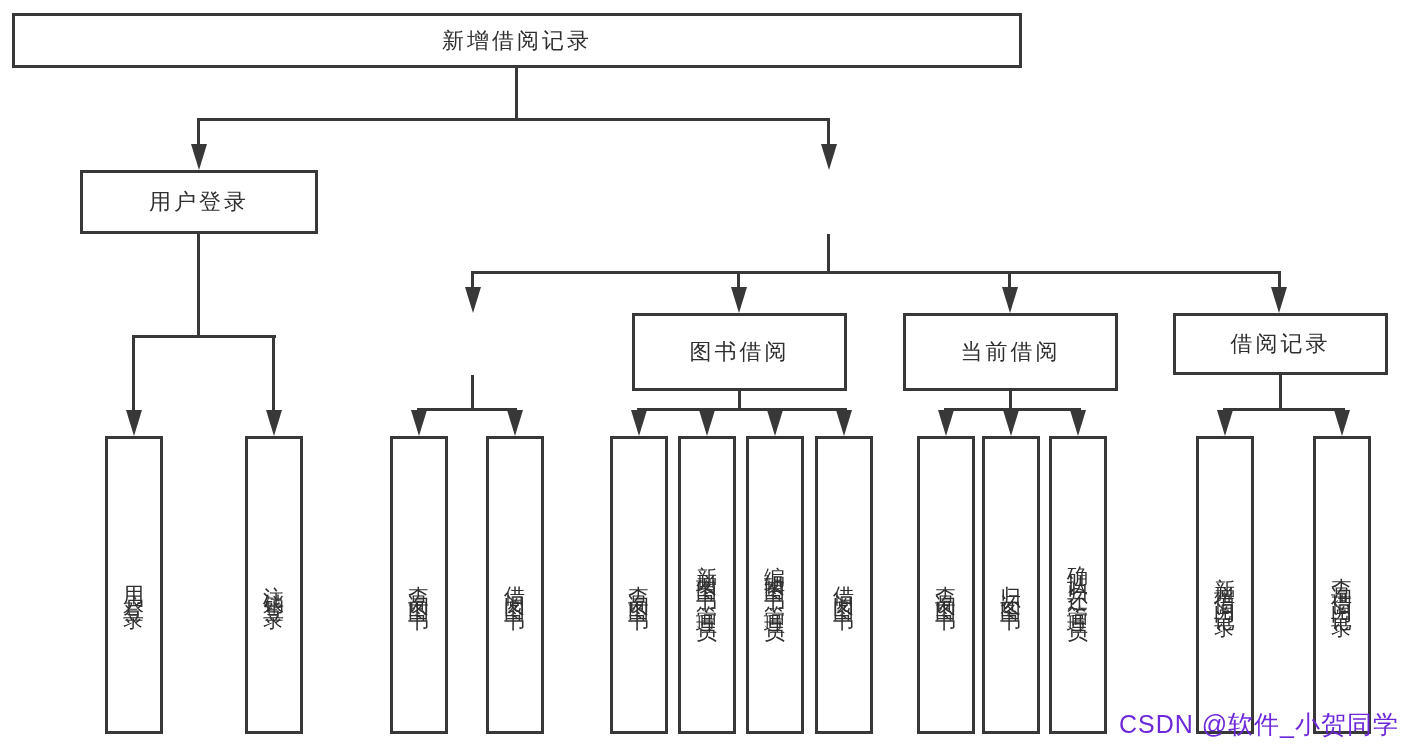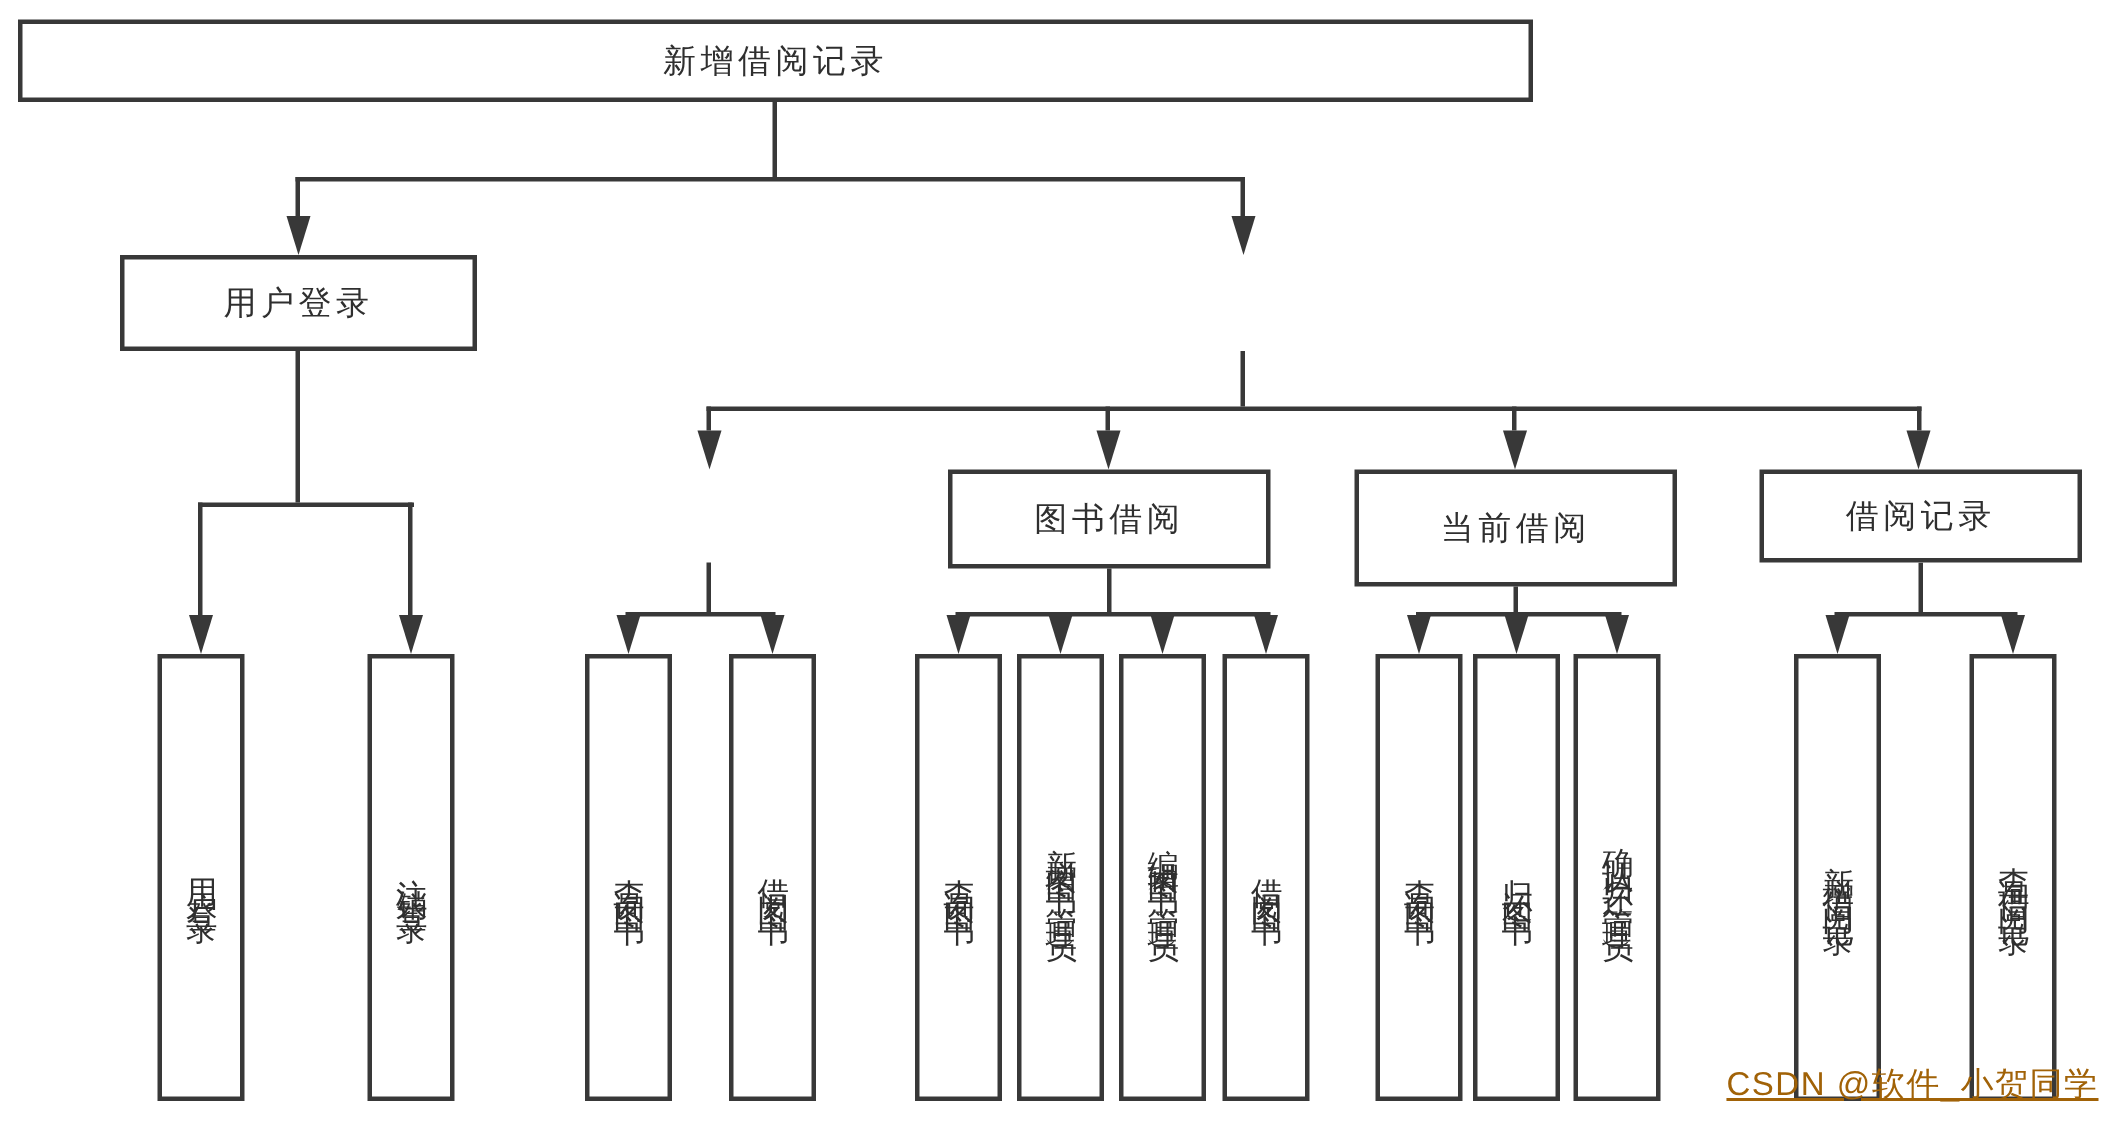--- a/index.html
+++ b/index.html
@@ -65,26 +65,25 @@
     height: 0;
     border-left: 8px solid transparent;
     border-right: 8px solid transparent;
     border-top: 26px solid #383838;
     z-index: 1;
   }
   .watermark {
     position: absolute;
     top: 708px;
     right: 6px;
-    font-size: 22px;
-    color: #a16207;
+    font-size: 25px;
+    color: #6d28d9;
     letter-spacing: 1px;
     z-index: 10;
     white-space: nowrap;
-    text-decoration: underline;
   }
 </style>
 </head>
 <body>
 
 <div id="canvas">
 
   <div class="hbox" style="left:12px;top:13px;width:1010px;height:55px;">
     <span>新增借阅记录</span>
   </div>
@@ -111,21 +110,21 @@
   <div class="hline" style="left:471px;top:271px;width:810px;"></div>
   <div class="vline" style="left:471px;top:271px;height:16px;"></div>
   <div class="vline" style="left:737px;top:271px;height:16px;"></div>
   <div class="vline" style="left:1008px;top:271px;height:16px;"></div>
   <div class="vline" style="left:1278px;top:271px;height:16px;"></div>
   <div class="arrow" style="left:465px;top:287px;"></div>
   <div class="arrow" style="left:731px;top:287px;"></div>
   <div class="arrow" style="left:1002px;top:287px;"></div>
   <div class="arrow" style="left:1271px;top:287px;"></div>
 
-  <div class="hbox" style="left:632px;top:313px;width:215px;height:66px;">
+  <div class="hbox" style="left:632px;top:313px;width:215px;height:78px;">
     <span>图书借阅</span>
   </div>
   <div class="hbox" style="left:903px;top:313px;width:215px;height:78px;">
     <span>当前借阅</span>
   </div>
   <div class="hbox" style="left:1173px;top:313px;width:215px;height:62px;">
     <span>借阅记录</span>
   </div>
 
   <div class="vline" style="left:471px;top:375px;height:33px;"></div>

